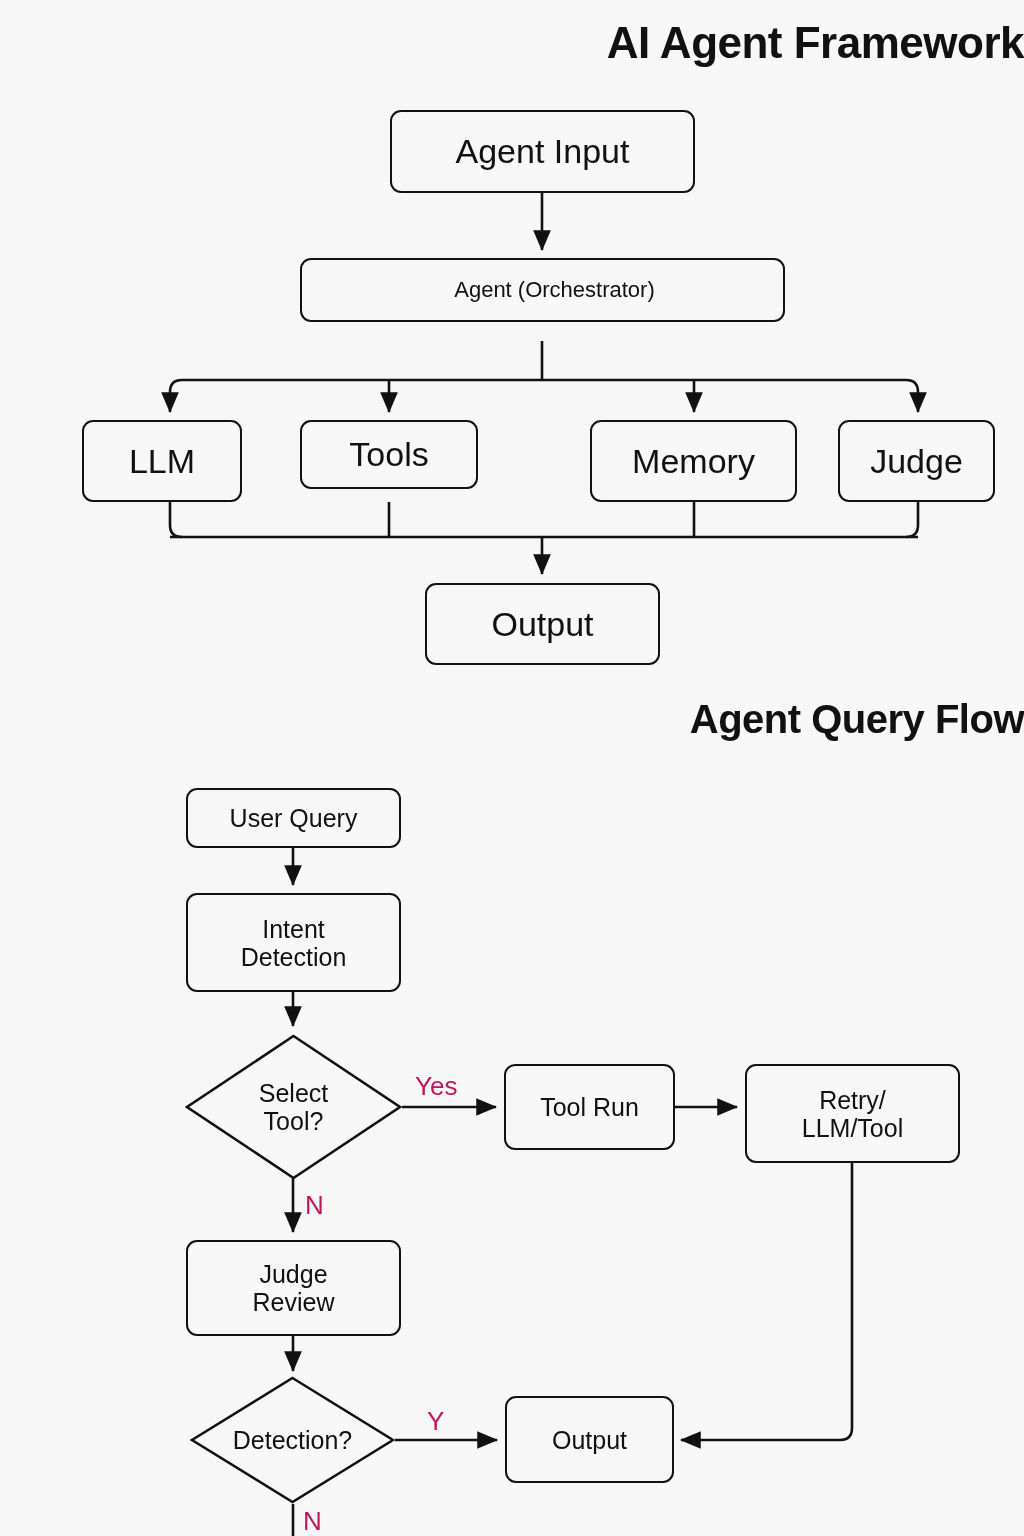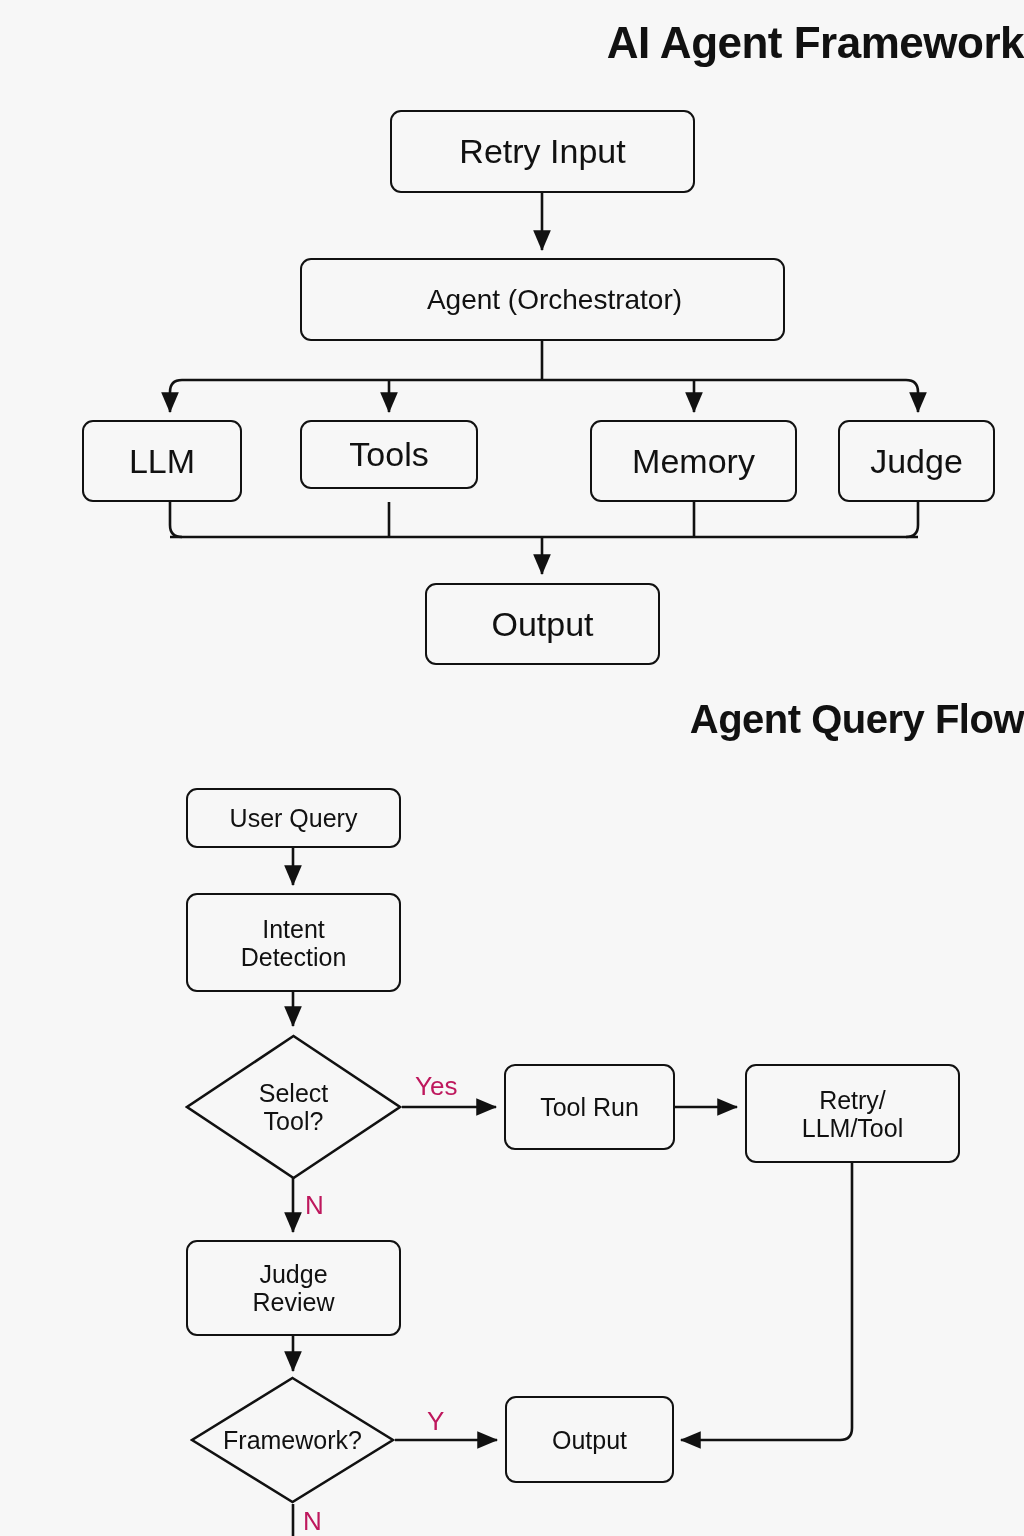--- a/index.html
+++ b/index.html
@@ -125,24 +125,24 @@
 
       <path d="M293,1504 L293,1536"></path>
     </g>
   </svg>
 
   <div class="title" id="title-framework">AI Agent Framework</div>
 
   <div class="title" id="title-queryflow">Agent Query Flow</div>
 
   <div class="node" style="left:390px; top:110px; width:305px; height:83px; font-size:34px;">
-    <span>Retry Input</span>
-  </div>
-
-  <div class="node" style="left:300px; top:258px; width:485px; height:83px; font-size:28px;padding-left:24px;">
+    <span>Agent Input</span>
+  </div>
+
+  <div class="node" style="left:300px; top:258px; width:485px; height:64px; font-size:22px;padding-left:24px;">
     <span>Agent (Orchestrator)</span>
   </div>
 
   <div class="node" style="left:82px; top:420px; width:160px; height:82px; font-size:34px;">
     <span>LLM</span>
   </div>
 
   <div class="node" style="left:300px; top:420px; width:178px; height:69px; font-size:34px;">
     <span>Tools</span>
   </div>
@@ -191,21 +191,21 @@
 
   <div class="node" style="left:186px; top:1240px; width:215px; height:96px; font-size:25px;">
     <span>Judge
 Review</span>
   </div>
 
   <div class="diamond" style="left:190px; top:1376px; width:205px; height:128px; font-size:25px;">
     <svg class="dshape" viewBox="0 0 205 128" preserveAspectRatio="none">
       <polygon points="102.5,2 203,64 102.5,126 2,64" fill="#f7f7f7" stroke="#111" stroke-width="2.6" vector-effect="non-scaling-stroke"></polygon>
     </svg>
-    <span class="dlabel">Framework?</span>
+    <span class="dlabel">Detection?</span>
   </div>
 
   <div class="edge-label" style="left:427px; top:1408px; font-size:26px;">Y</div>
 
   <div class="edge-label" style="left:303px; top:1508px; font-size:26px;">N</div>
 
   <div class="node" style="left:505px; top:1396px; width:169px; height:87px; font-size:25px;">
     <span>Output</span>
   </div>
 

